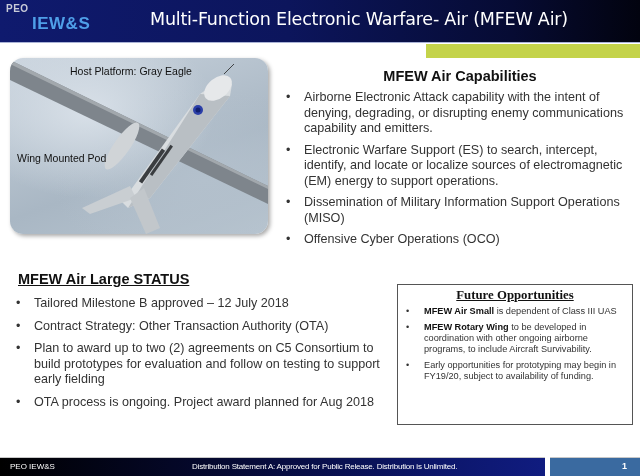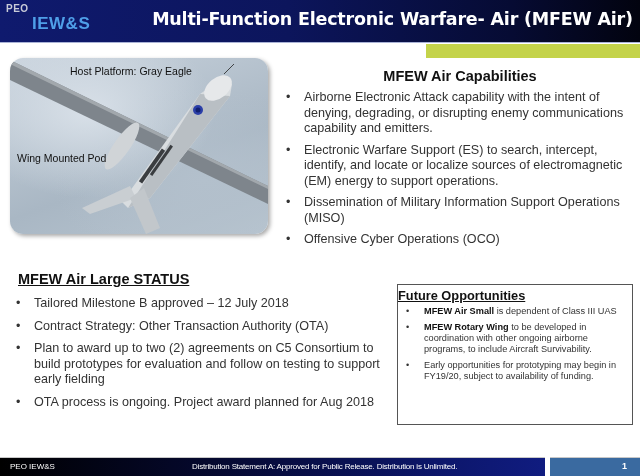--- a/index.html
+++ b/index.html
@@ -9,22 +9,22 @@
     
     .header {
       position: absolute; left: 0; top: 0; width: 640px; height: 43px;
       background: linear-gradient(90deg, #0f1a6e 0%, #0c155c 45%, #060b33 80%, #02030f 100%);
       border-bottom: 1px solid #aab3d6;
     }
     .logo { position: absolute; left: 6px; top: 3px; width: 90px; height: 36px; }
     .logo-peo { position: absolute; left: 0; top: 0; font-size: 10px; font-weight: bold; color: #c8cbd8; letter-spacing: 0.5px; }
     .logo-iews { position: absolute; left: 26px; top: 11px; font-size: 17px; font-weight: bold; color: #4f9fe8; letter-spacing: 0.5px; }
     .title {
-      position: absolute; left: 150px; top: 9px; width: 485px; text-align: center;
-      font-family: "DejaVu Sans", sans-serif; font-size: 17.5px; font-weight: bold; color: #ffffff; letter-spacing: -0.2px;
+      position: absolute; left: 150px; top: 9px; width: 485px; text-align: left;
+      font-family: "DejaVu Sans", sans-serif; font-size: 17.5px; font-weight: normal; color: #ffffff; letter-spacing: -0.2px;
     }
     .accent-bar {
       position: absolute; left: 426px; top: 44px; width: 214px; height: 14px;
       background: #c4d34a;
     }
 
     
     .photo {
       position: absolute; left: 10px; top: 58px; width: 258px; height: 176px;
       background:
@@ -60,22 +60,23 @@
     .status-list li {
       position: relative; padding-left: 18px; font-size: 12.6px; line-height: 15.5px; color: #333333; margin-bottom: 7px;
     }
 
     
     .future-box {
       position: absolute; left: 397px; top: 284px; width: 236px; height: 141px;
       border: 1px solid #555555; background: #ffffff;
     }
     .future-title {
-      text-align: left; font-size: 12.8px; font-weight: bold; color: #111111; text-decoration: underline;
+      text-align: center; font-size: 12.8px; font-weight: bold; color: #111111; text-decoration: underline;
       margin-top: 3px;
+      font-family: Liberation Serif, serif;
     }
     .future-list { list-style: none; margin: 3px 8px 0 8px; }
     .future-list li {
       position: relative; padding-left: 18px; font-size: 9.2px; line-height: 11px; color: #333333; margin-bottom: 5px;
     }
     .future-list b { color: #111111; }
 
     
     .footer {
       position: absolute; left: 0; top: 457px; width: 545px; height: 31px;

